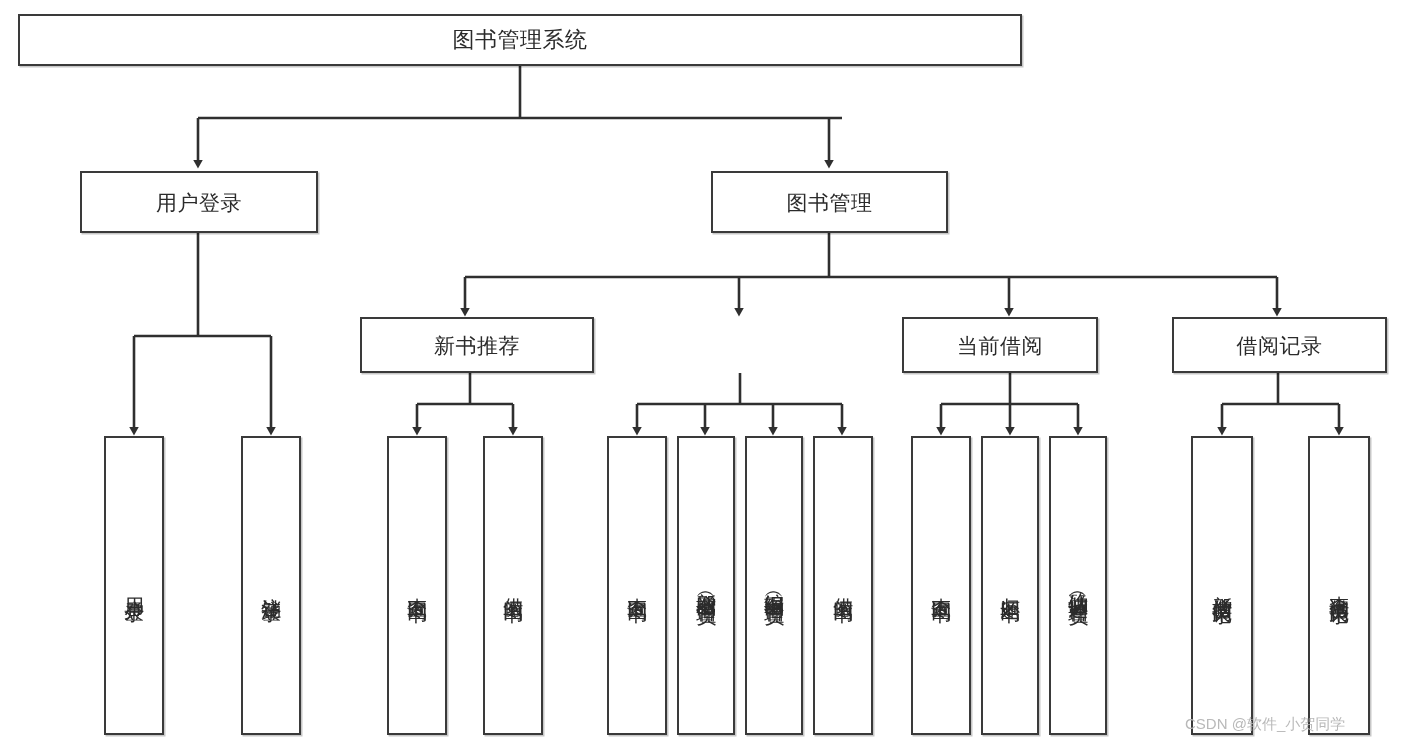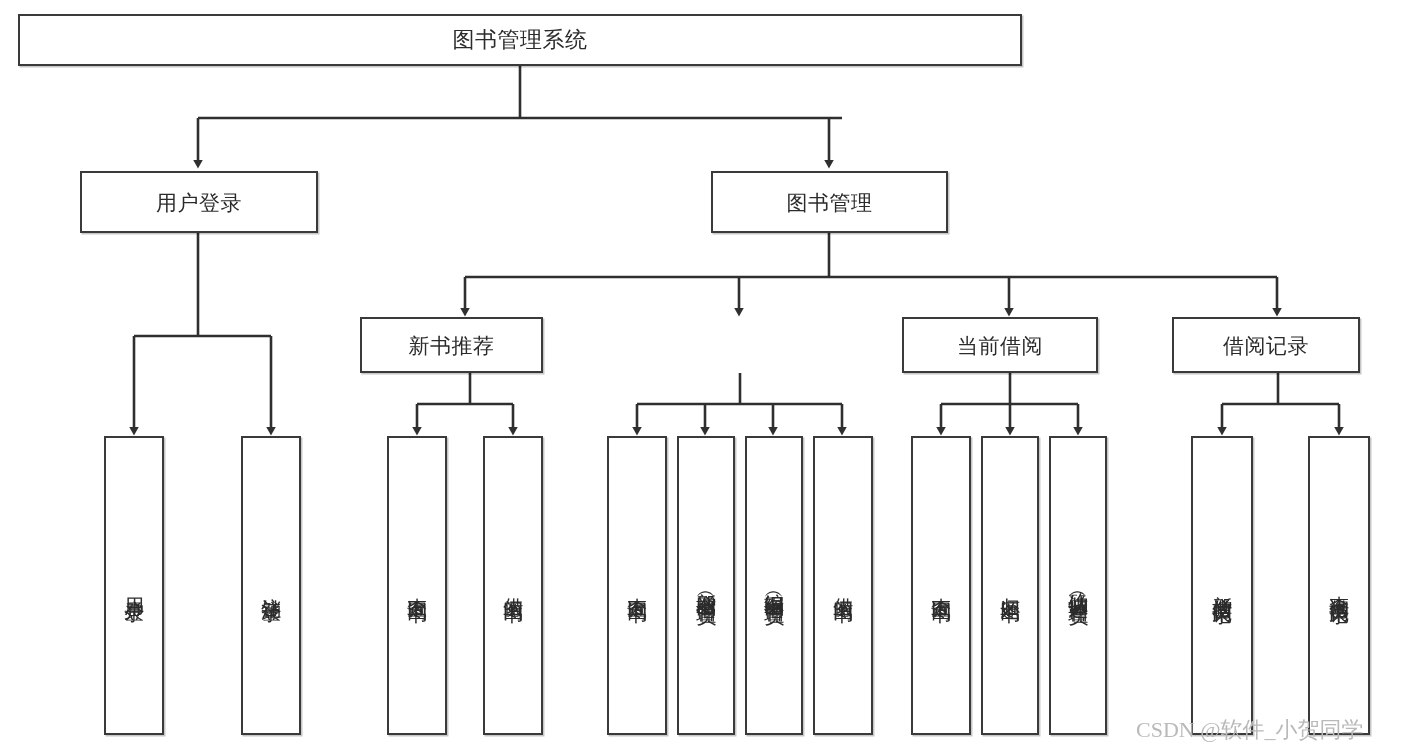--- a/index.html
+++ b/index.html
@@ -55,26 +55,26 @@
   .node.vertical .node-label {
     writing-mode: vertical-rl;
     text-orientation: upright;
     font-size: 20px;
     line-height: 1.18;
     letter-spacing: 2px;
     text-align: center;
   }
   .watermark {
     position: absolute;
-    left: 1136px;
+    left: 1185px;
     top: 715px;
-    font-size: 22px;
+    font-size: 15px;
     color: #b9b9b9;
     white-space: nowrap;
-    font-family: Liberation Serif, serif;
+    font-family: Liberation Sans, sans-serif;
     pointer-events: none;
   }
 </style>
 </head>
 <body>
 
 <div id="diagram-root">
 
   <svg class="connectors" viewBox="0 0 1405 747" xmlns="http://www.w3.org/2000/svg">
     <defs>
@@ -130,27 +130,27 @@
     <span class="node-label">图书管理系统</span>
   </div>
 
   <div class="node horizontal" style="left:80px; top:171px; width:238px; height:62px;">
     <span class="node-label">用户登录</span>
   </div>
   <div class="node horizontal" style="left:711px; top:171px; width:237px; height:62px;">
     <span class="node-label">图书管理</span>
   </div>
 
-  <div class="node horizontal" style="left:360px; top:317px; width:183px; height:56px;">
+  <div class="node horizontal" style="left:360px; top:317px; width:234px; height:56px;">
     <span class="node-label">新书推荐</span>
   </div>
   <div class="node horizontal" style="left:902px; top:317px; width:196px; height:56px;">
     <span class="node-label">当前借阅</span>
   </div>
-  <div class="node horizontal" style="left:1172px; top:317px; width:188px; height:56px;">
+  <div class="node horizontal" style="left:1172px; top:317px; width:215px; height:56px;">
     <span class="node-label">借阅记录</span>
   </div>
 
   <div class="node vertical" style="left:104px; top:436px; width:60px; height:299px;">
     <span class="node-label">用户登录</span>
   </div>
   <div class="node vertical" style="left:241px; top:436px; width:60px; height:299px;">
     <span class="node-label">注销登录</span>
   </div>
 

